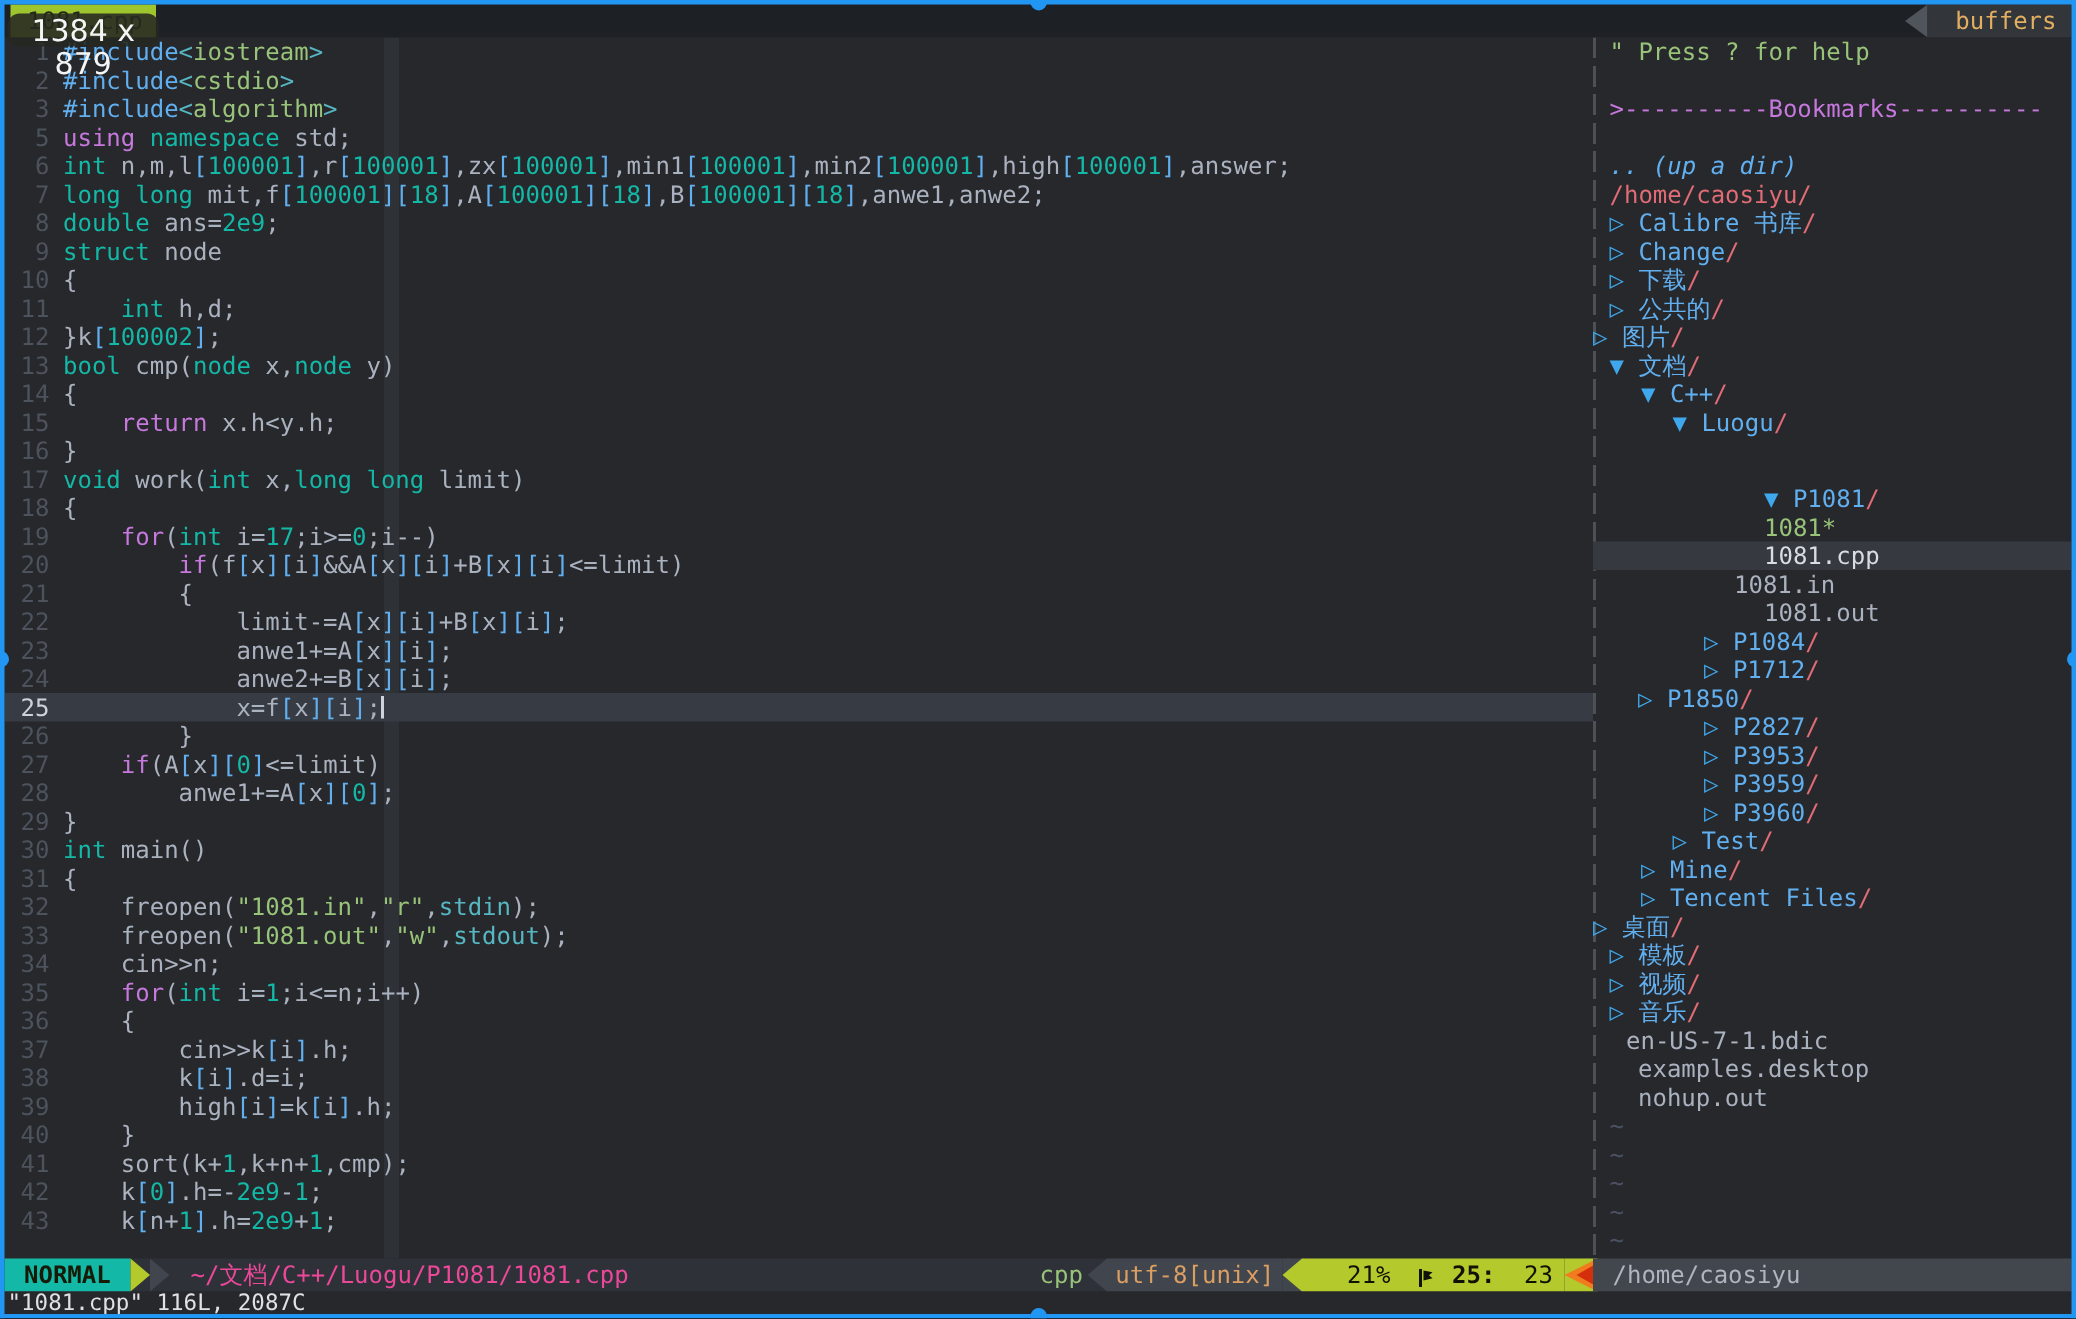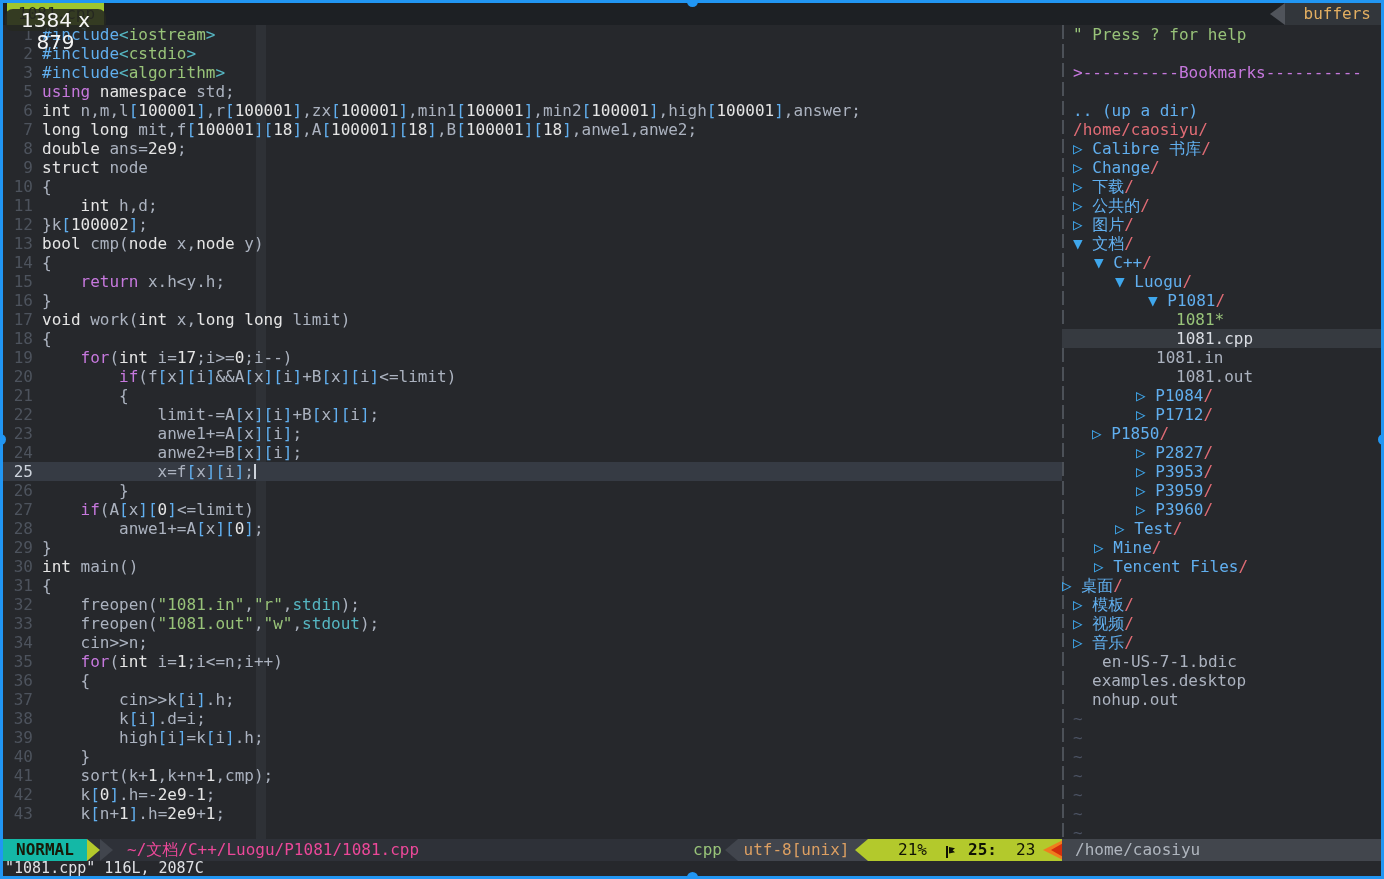--- a/index.html
+++ b/index.html
@@ -26,21 +26,21 @@
               font-size:20px;line-height:22px;text-align:center;z-index:30;}
   
   #code-win{position:absolute;left:3px;top:25px;width:1059px;height:814px;background:#26282c;overflow:hidden;}
   #cursor-col{position:absolute;left:253px;top:0;width:10px;height:100%;background:#2e3136;}
   #code-lines{position:absolute;left:0;top:0;width:100%;}
   .crow{position:relative;height:19px;line-height:19px;white-space:pre;}
   .crow.cur{background:#363b44;}
   .gut{display:inline-block;width:30px;text-align:right;margin-right:9px;color:#4d535d;}
   .crow.cur .gut{color:#ccd2db;}
   .caret{display:inline-block;width:2px;height:15px;background:#ced3db;vertical-align:-2px;}
-  .cW{color:#abb2bf}.cB{color:#61afef}.cO{color:#e5e5e5}.cM{color:#c678dd}
+  .cW{color:#abb2bf}.cB{color:#61afef}.cO{color:#14b8a6}.cM{color:#c678dd}
   .cG{color:#98c379}.cC{color:#56b6c2}.cP{color:#e06c75}.cD{color:#61afef}
   .cS{color:#d9dce2}.cT{color:#4b5263}
   
   #tree-win{position:absolute;left:1062px;top:25px;width:319px;height:814px;background:#26282c;overflow:hidden;}
   #tree-sep{position:absolute;left:0;top:0;width:2px;height:100%;
             background:repeating-linear-gradient(to bottom,#4c5158 0 14px,transparent 14px 19px);}
   .trow{position:relative;height:19px;line-height:19px;white-space:pre;}
   .trow.sel{background:#363a40;}
   .arr{color:#3fa7ec;}
   
@@ -133,50 +133,50 @@
       </div>
   </div>
 
   <div id="tree-win">
     <div id="tree-sep"></div>
     <div id="tree-rows">
         <div class="trow" style="padding-left: 11px;"><span class="cG">" Press ? for help</span></div>
         <div class="trow" style="padding-left: 11px;"></div>
         <div class="trow" style="padding-left: 11px;"><span class="cM">&gt;----------Bookmarks----------</span></div>
         <div class="trow" style="padding-left: 11px;"></div>
-        <div class="trow" style="padding-left: 11px;"><span class="cD">.. (up a dir)</span></div>
+        <div class="trow" style="padding-left: 11px; font-style: italic;"><span class="cD">.. (up a dir)</span></div>
         <div class="trow" style="padding-left: 11px;"><span class="cP">/home/caosiyu/</span></div>
         <div class="trow" style="padding-left: 11px;"><span class="arr">▷ </span><span class="cD">Calibre 书库</span><span class="cP">/</span></div>
         <div class="trow" style="padding-left: 11px;"><span class="arr">▷ </span><span class="cD">Change</span><span class="cP">/</span></div>
         <div class="trow" style="padding-left: 11px;"><span class="arr">▷ </span><span class="cD">下载</span><span class="cP">/</span></div>
         <div class="trow" style="padding-left: 11px;"><span class="arr">▷ </span><span class="cD">公共的</span><span class="cP">/</span></div>
-        <div class="trow" style="padding-left: 11px;"><span class="arr">▷ </span><span class="cD">图片</span><span class="cP">/</span></div>
+        <div class="trow" style=""><span class="arr">▷ </span><span class="cD">图片</span><span class="cP">/</span></div>
         <div class="trow" style="padding-left: 11px;"><span class="arr">▼ </span><span class="cD">文档</span><span class="cP">/</span></div>
         <div class="trow" style="padding-left: 32px;"><span class="arr">▼ </span><span class="cD">C++</span><span class="cP">/</span></div>
         <div class="trow" style="padding-left: 53px;"><span class="arr">▼ </span><span class="cD">Luogu</span><span class="cP">/</span></div>
-        <div class="trow" style="padding-left: 86px;"><span class="arr">▼ </span><span class="cD">P1081</span><span class="cP">/</span></div>
+        <div class="trow" style="padding-left: 114px; margin-top: 32px;"><span class="arr">▼ </span><span class="cD">P1081</span><span class="cP">/</span></div>
         <div class="trow" style="padding-left: 114px;"><span class="cG">1081*</span></div>
         <div class="trow sel" style="padding-left: 114px;"><span class="cS">1081.cpp</span></div>
         <div class="trow" style="padding-left: 94px;"><span class="cW">1081.in</span></div>
         <div class="trow" style="padding-left: 114px;"><span class="cW">1081.out</span></div>
         <div class="trow" style="padding-left: 74px;"><span class="arr">▷ </span><span class="cD">P1084</span><span class="cP">/</span></div>
         <div class="trow" style="padding-left: 74px;"><span class="arr">▷ </span><span class="cD">P1712</span><span class="cP">/</span></div>
         <div class="trow" style="padding-left: 30px;"><span class="arr">▷ </span><span class="cD">P1850</span><span class="cP">/</span></div>
         <div class="trow" style="padding-left: 74px;"><span class="arr">▷ </span><span class="cD">P2827</span><span class="cP">/</span></div>
         <div class="trow" style="padding-left: 74px;"><span class="arr">▷ </span><span class="cD">P3953</span><span class="cP">/</span></div>
         <div class="trow" style="padding-left: 74px;"><span class="arr">▷ </span><span class="cD">P3959</span><span class="cP">/</span></div>
         <div class="trow" style="padding-left: 74px;"><span class="arr">▷ </span><span class="cD">P3960</span><span class="cP">/</span></div>
         <div class="trow" style="padding-left: 53px;"><span class="arr">▷ </span><span class="cD">Test</span><span class="cP">/</span></div>
         <div class="trow" style="padding-left: 32px;"><span class="arr">▷ </span><span class="cD">Mine</span><span class="cP">/</span></div>
         <div class="trow" style="padding-left: 32px;"><span class="arr">▷ </span><span class="cD">Tencent Files</span><span class="cP">/</span></div>
         <div class="trow" style=""><span class="arr">▷ </span><span class="cD">桌面</span><span class="cP">/</span></div>
         <div class="trow" style="padding-left: 11px;"><span class="arr">▷ </span><span class="cD">模板</span><span class="cP">/</span></div>
         <div class="trow" style="padding-left: 11px;"><span class="arr">▷ </span><span class="cD">视频</span><span class="cP">/</span></div>
         <div class="trow" style="padding-left: 11px;"><span class="arr">▷ </span><span class="cD">音乐</span><span class="cP">/</span></div>
-        <div class="trow" style="padding-left: 40px;"><span class="cW">en-US-7-1.bdic</span></div>
+        <div class="trow" style="padding-left: 22px;"><span class="cW">en-US-7-1.bdic</span></div>
         <div class="trow" style="padding-left: 30px;"><span class="cW">examples.desktop</span></div>
         <div class="trow" style="padding-left: 30px;"><span class="cW">nohup.out</span></div>
         <div class="trow" style="padding-left: 11px;"><span class="cT">~</span></div>
         <div class="trow" style="padding-left: 11px;"><span class="cT">~</span></div>
         <div class="trow" style="padding-left: 11px;"><span class="cT">~</span></div>
         <div class="trow" style="padding-left: 11px;"><span class="cT">~</span></div>
         <div class="trow" style="padding-left: 11px;"><span class="cT">~</span></div>
         <div class="trow" style="padding-left: 11px;"><span class="cT">~</span></div>
         <div class="trow" style="padding-left: 11px;"><span class="cT">~</span></div>
       </div>

